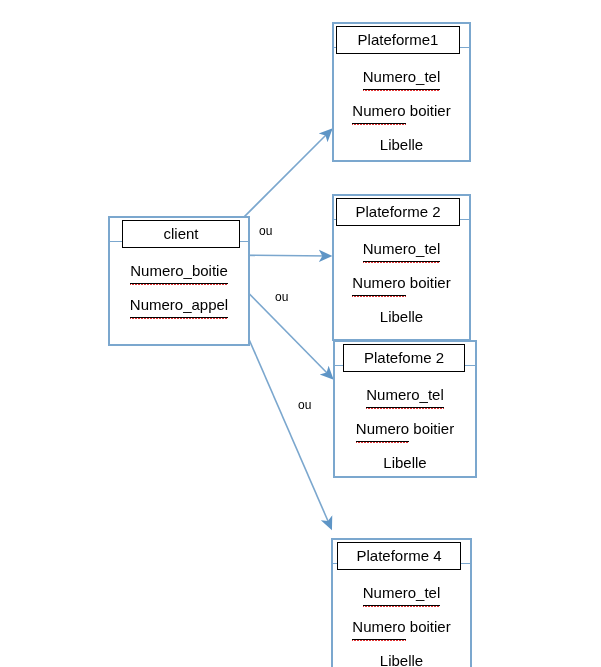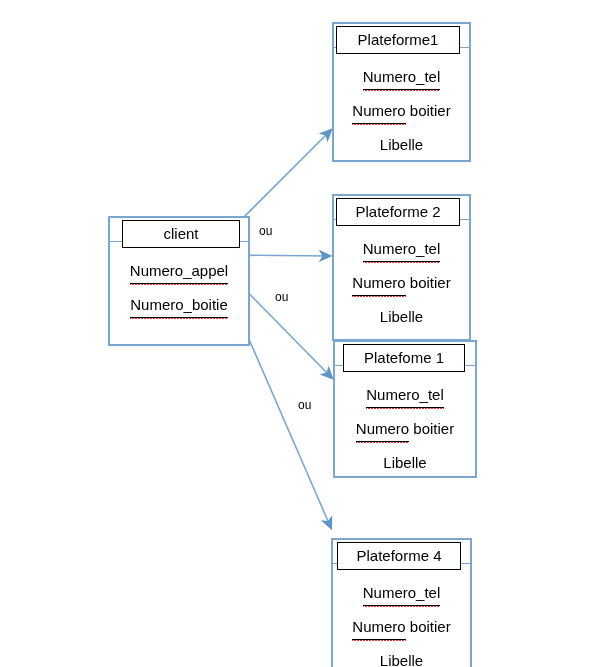--- a/index.html
+++ b/index.html
@@ -125,25 +125,25 @@
 
     <line x1="218" y1="268" x2="331" y2="528" stroke="#7BA7CE" stroke-width="1.6" marker-end="url(#arrowblue)"></line>
   </svg>
 
   <div class="entity-box" style="left:74px; top:216px; width:142px; height:130px;margin-left:34px;">
     <div class="entity-title-wrap">
       <div class="entity-title" style="left:12px; width:118px;">client</div>
     </div>
     <div class="entity-attrs">
       <div class="attr">
+        <span class="ul">Numero_boitie</span>
+      </div>
+      <div class="attr">
         <span class="ul">Numero_appel</span>
       </div>
-      <div class="attr">
-        <span class="ul">Numero_boitie</span>
-      </div>
     </div>
   </div>
 
   <div class="entity-box" style="left:332px; top:22px; width:139px; height:140px;">
     <div class="entity-title-wrap">
       <div class="entity-title" style="left:2px; width:124px;">Plateforme1</div>
     </div>
     <div class="entity-attrs">
       <div class="attr">
         <span class="ul">Numero_tel</span>
@@ -169,21 +169,21 @@
         <span class="ul">Numero</span><span> boitier</span>
       </div>
       <div class="attr plain">
         <span>Libelle</span>
       </div>
     </div>
   </div>
 
   <div class="entity-box" style="left:333px; top:340px; width:144px; height:138px;">
     <div class="entity-title-wrap">
-      <div class="entity-title" style="left:8px; width:122px;">Platefome 1</div>
+      <div class="entity-title" style="left:8px; width:122px;">Platefome 2</div>
     </div>
     <div class="entity-attrs">
       <div class="attr">
         <span class="ul">Numero_tel</span>
       </div>
       <div class="attr">
         <span class="ul">Numero</span><span> boitier</span>
       </div>
       <div class="attr plain">
         <span>Libelle</span>

